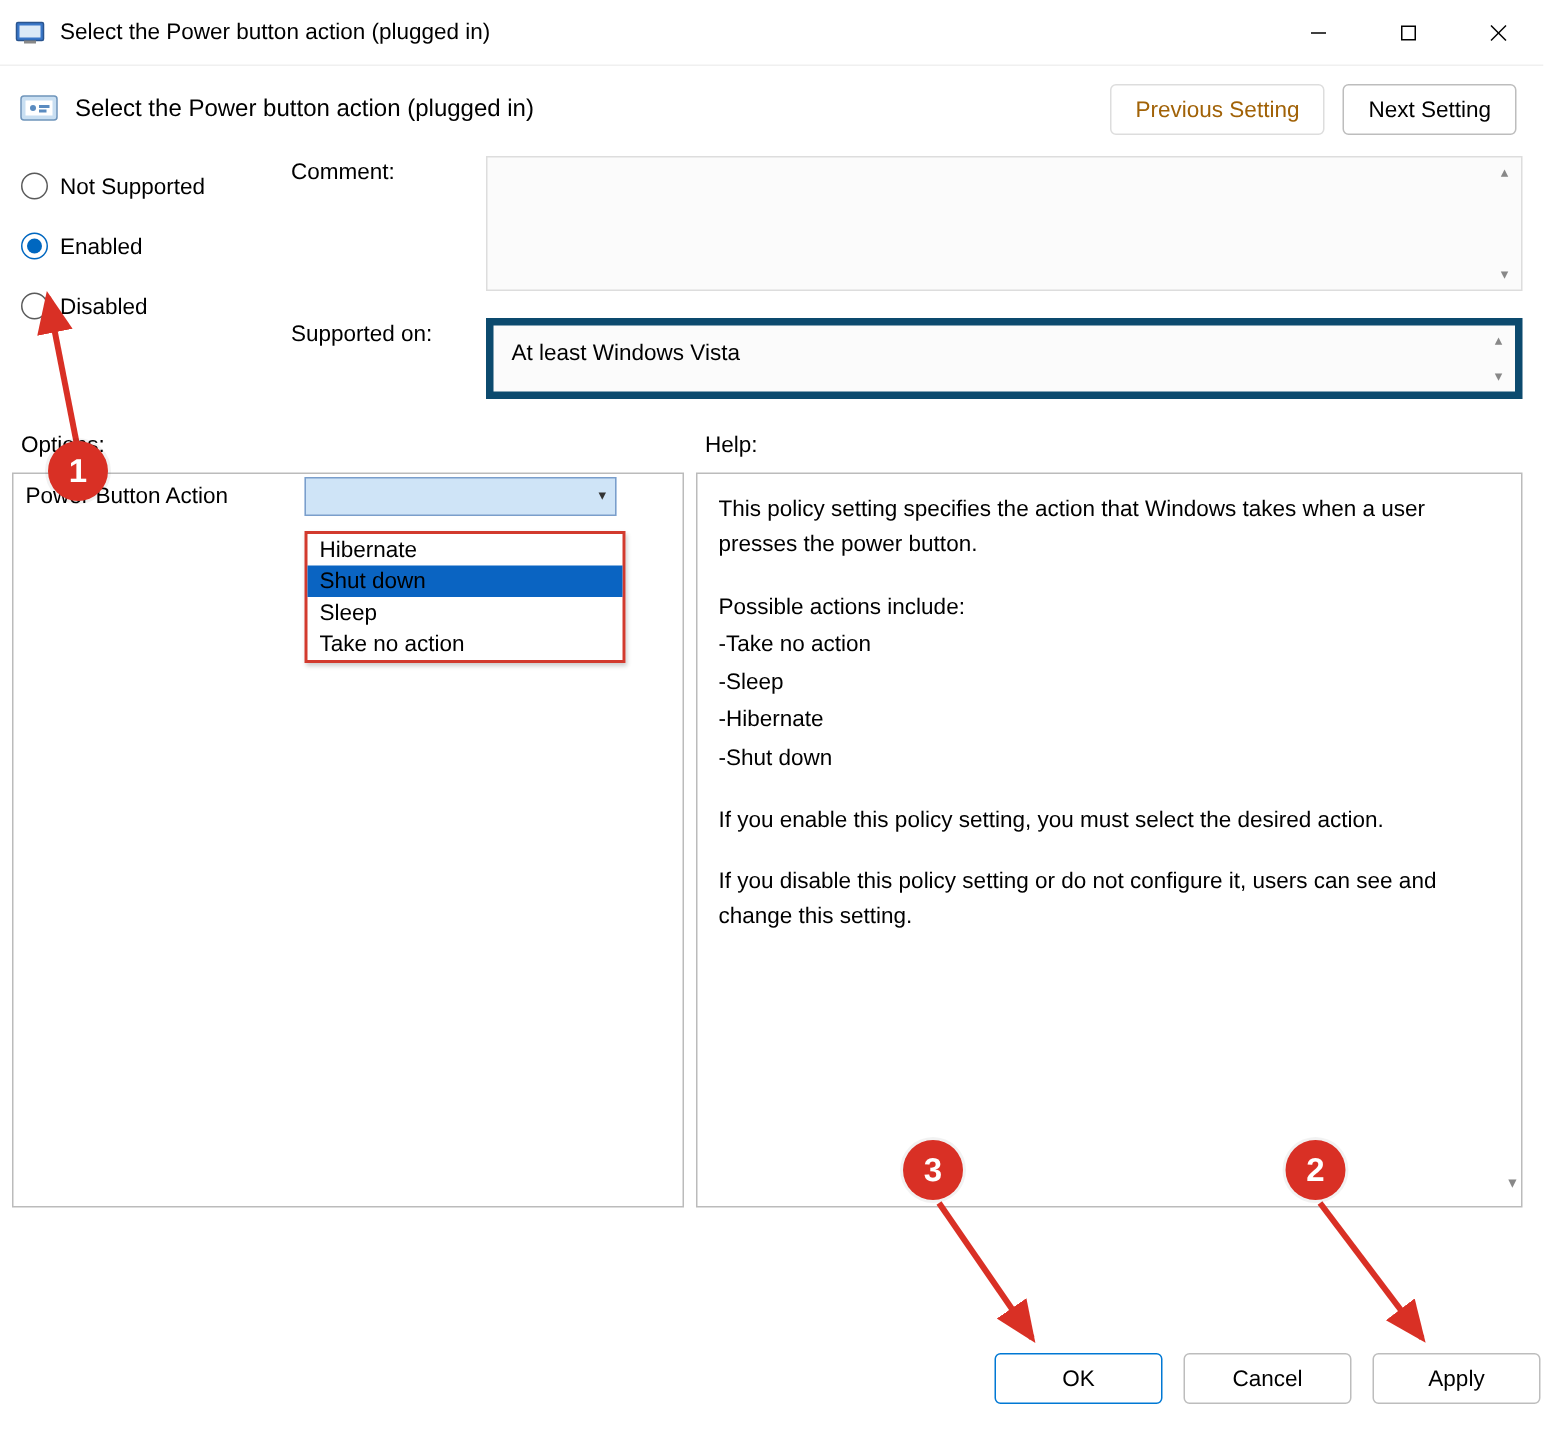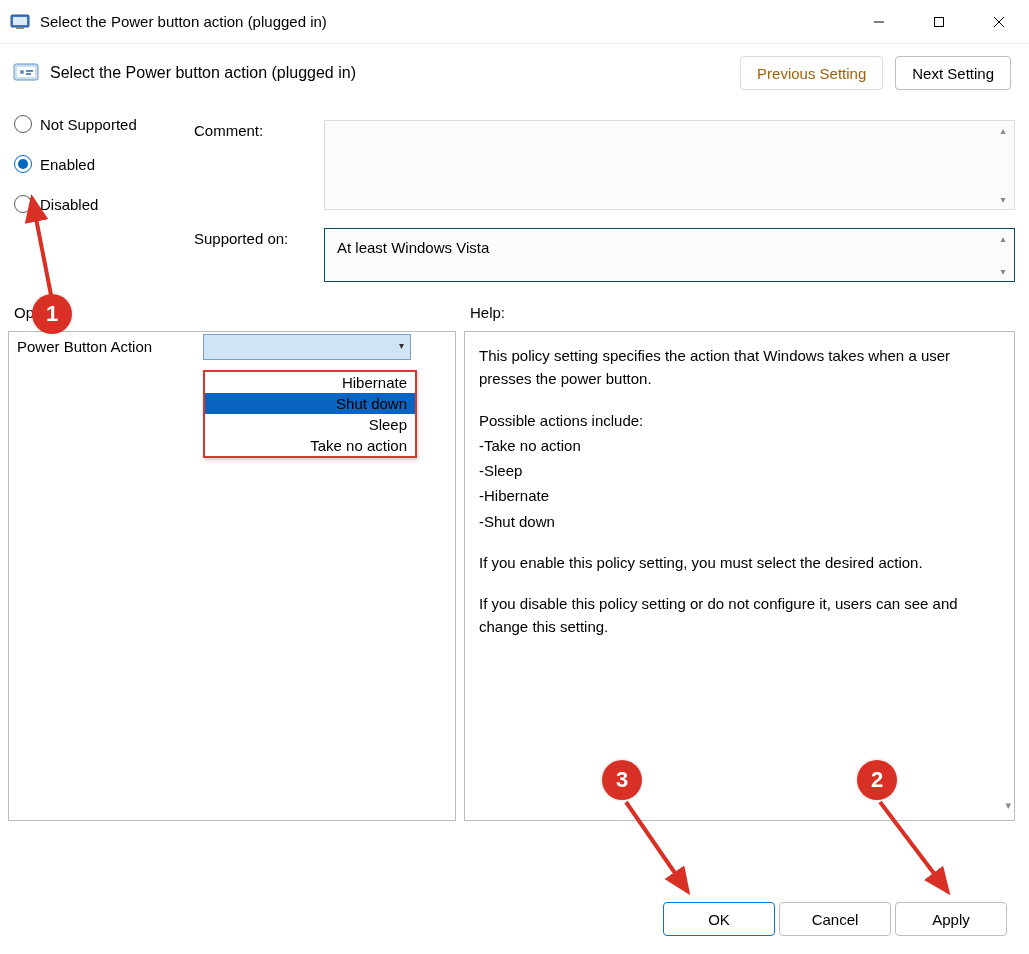--- a/index.html
+++ b/index.html
@@ -75,33 +75,33 @@
     border-radius: 50%;
     margin-right: 8px;
     display: inline-flex; align-items: center; justify-content: center;
     background: #fff;
   }
   .radio.checked { border-color: #0067c0; }
   .radio.checked::after {
     content:""; width: 10px; height: 10px; border-radius:50%; background:#0067c0;
   }
   
-  .fields { flex: 1; margin-top: 16px; }
+  .fields { flex: 1; }
   .field-row { display: flex; margin-bottom: 18px; }
   .field-label { width: 130px; font-size: 15px; padding-top: 2px; }
   .textbox {
     flex: 1;
     height: 90px;
     border: 1px solid #ddd;
     background: #fbfbfb;
     position: relative;
   }
   .supportedbox {
     flex:1;
-    border:1px solid #0c4a6e;
+    border:5px solid #0c4a6e;
     background:#fbfbfb;
     padding: 10px 12px;
     font-size: 15px;
     position: relative;
     height: 54px;
   }
   .scroll-stub {
     position:absolute; right:4px; width:14px; display:flex; flex-direction:column; justify-content:space-between;
   }
   .scroll-stub.s-text { top:4px; bottom:4px;}
@@ -136,36 +136,35 @@
     top: 38px;
     width: 214px;
     border: 2px solid #d23a2e;
     background:#fff;
     box-shadow: 1px 2px 3px rgba(0,0,0,0.2);
     z-index: 5;
   }
   .dropdown-item {
     padding: 2px 8px;
     font-size: 15px;
-    text-align: right;
   }
   .dropdown-item.selected {
     background: #0a64c2;
     color: #000000;
   }
   .help p { margin: 0 0 2px 0; }
   .help .block { margin-bottom: 18px; }
   .help-scroll-caret { position:absolute; right:3px; bottom:6px; color:#888; font-size:11px;}
   
   .bottom-btns {
     position: absolute;
-    right: 22px;
+    right: 2px;
     bottom: 18px;
     display: flex;
-    gap: 4px;
+    gap: 14px;
   }
   
   .marker {
     position: absolute;
     width: 40px; height: 40px;
     border-radius: 50%;
     background: #d93025;
     color:#fff;
     display:flex; align-items:center; justify-content:center;
     font-size: 22px; font-weight: bold;

